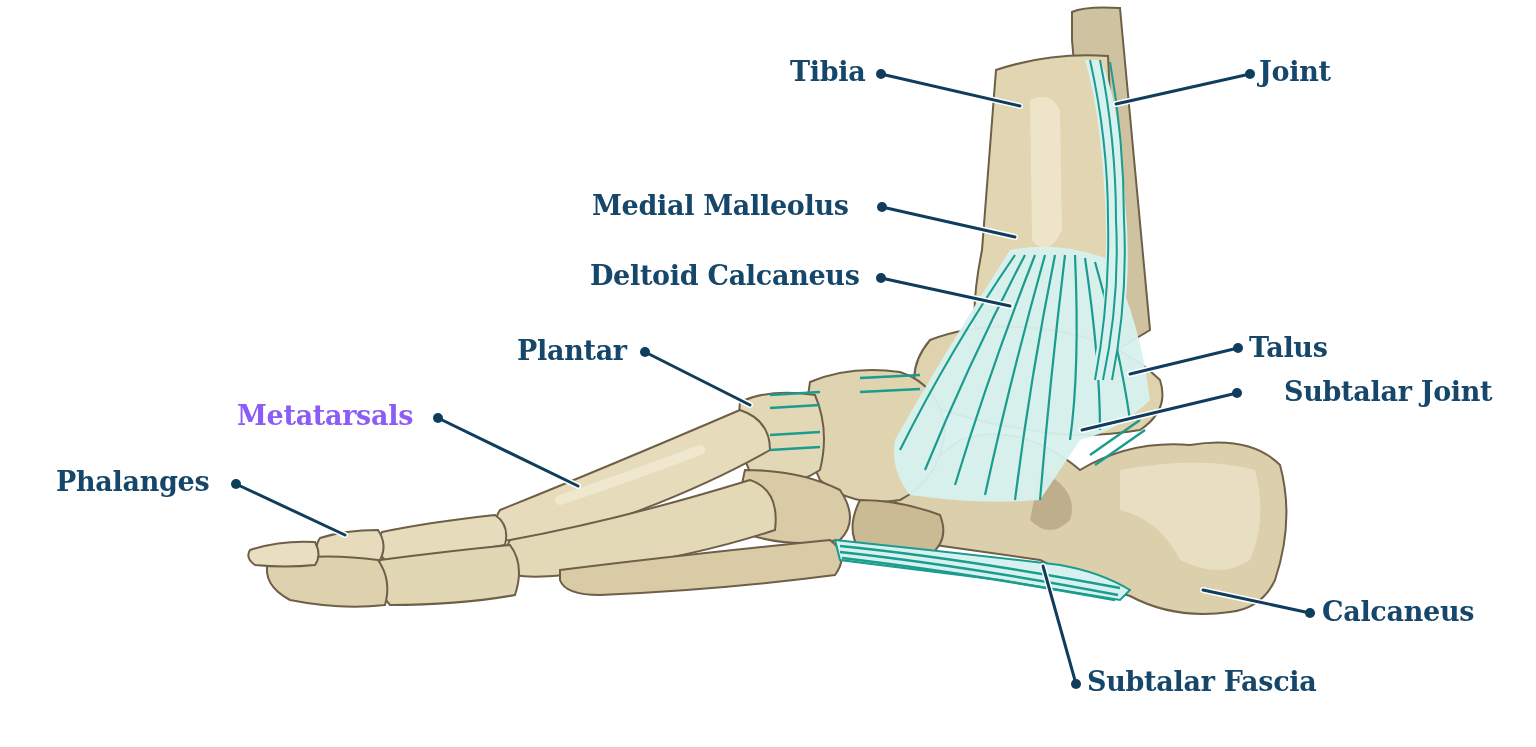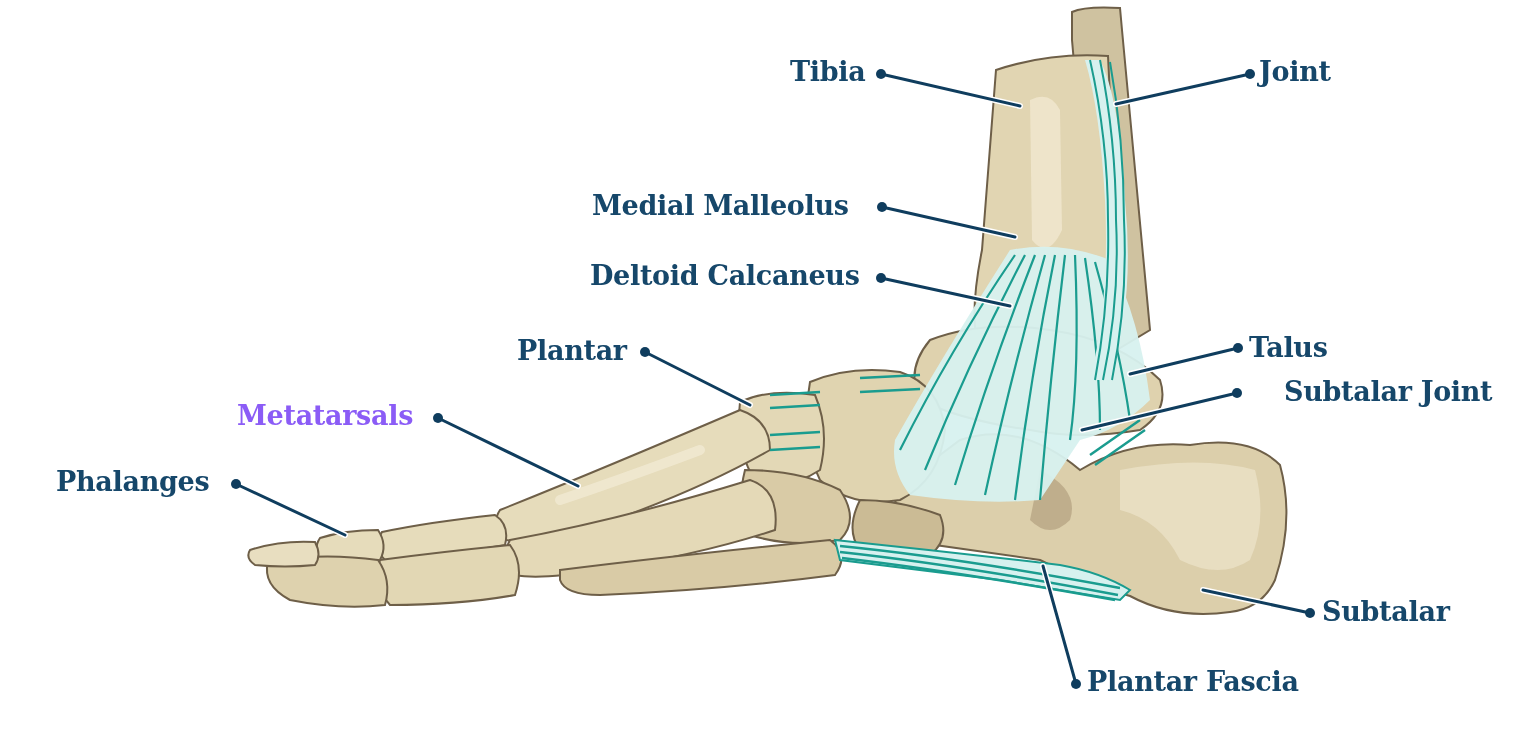--- a/index.html
+++ b/index.html
@@ -149,16 +149,16 @@
   <div id="labels">
     <div class="label" style="left: 790px; top: 56px; color: rgb(22, 71, 106);">Tibia</div>
     <div class="label" style="left: 1259px; top: 56px; color: rgb(22, 71, 106);">Joint</div>
     <div class="label" style="left: 592px; top: 190px; color: rgb(22, 71, 106); text-align: right;">Medial Malleolus</div>
     <div class="label" style="left: 590px; top: 260px; color: rgb(22, 71, 106);">Deltoid Calcaneus</div>
     <div class="label" style="left: 517px; top: 335px; color: rgb(22, 71, 106);">Plantar</div>
     <div class="label" style="left: 1249px; top: 332px; color: rgb(22, 71, 106);">Talus</div>
     <div class="label" style="left: 1248px; top: 376px; color: rgb(22, 71, 106); margin-left: 36px;">Subtalar Joint</div>
     <div class="label" style="left: 237px; top: 400px; color: #8b5cf6;">Metatarsals</div>
     <div class="label" style="left: 56px; top: 466px; color: rgb(22, 71, 106);">Phalanges</div>
-    <div class="label" style="left: 1322px; top: 596px; color: rgb(22, 71, 106);">Subtalar</div>
-    <div class="label" style="left: 1087px; top: 666px; color: rgb(22, 71, 106);">Plantar Fascia</div>
+    <div class="label" style="left: 1322px; top: 596px; color: rgb(22, 71, 106);">Calcaneus</div>
+    <div class="label" style="left: 1087px; top: 666px; color: rgb(22, 71, 106);">Subtalar Fascia</div>
   </div>
 </div>
 
 </body></html>

